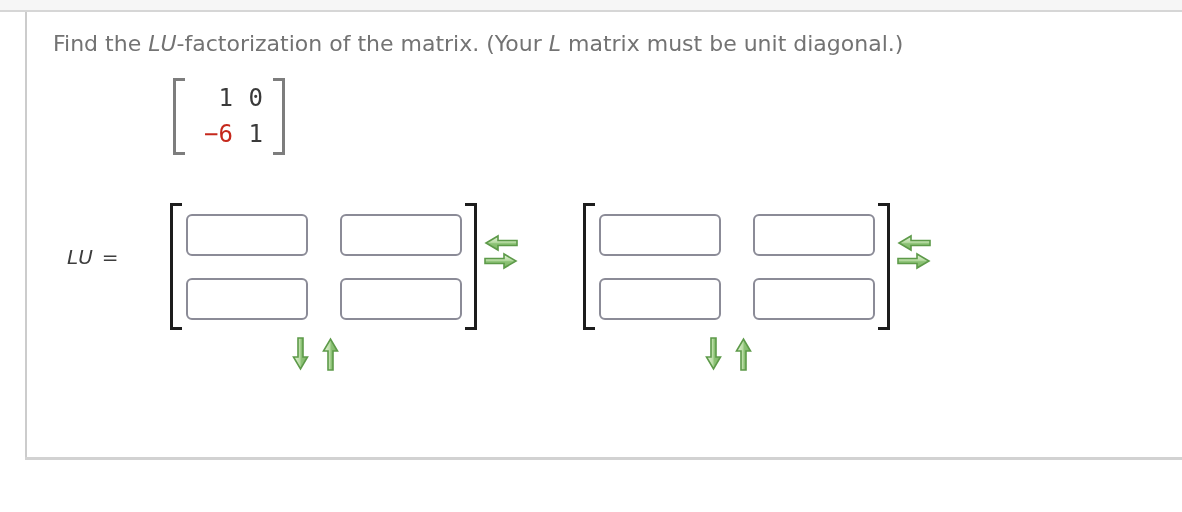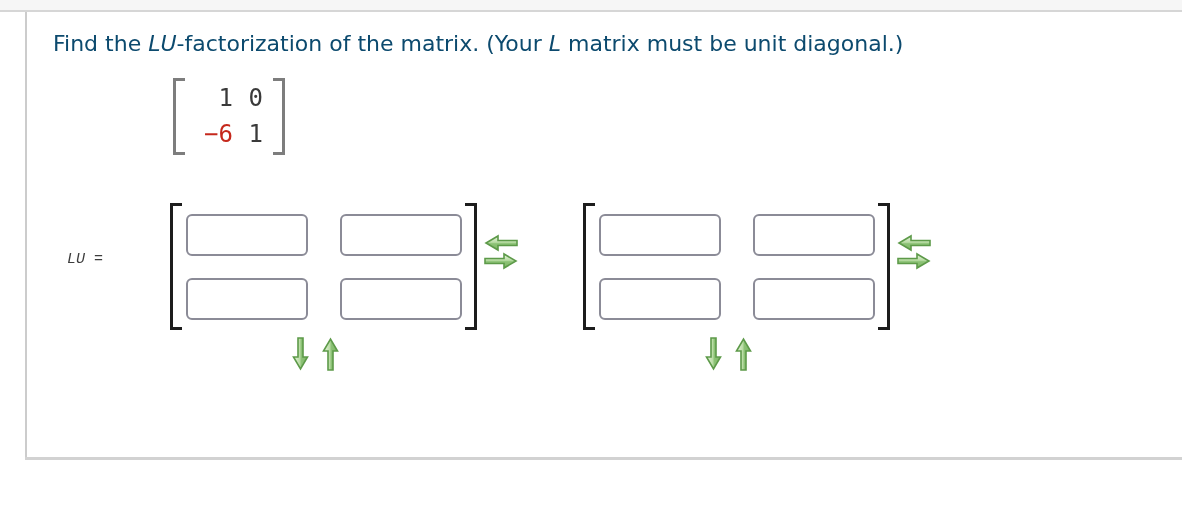--- a/index.html
+++ b/index.html
@@ -12,21 +12,21 @@
 
   
   .top-strip   { position:absolute; left:0; top:0; width:1182px; height:10px; background:#f6f6f6; }
   .top-divider { position:absolute; left:0; top:10px; width:1182px; height:2px; background:#d6d6d6; }
   .left-border { position:absolute; left:25px; top:12px; width:2px; height:446px; background:#cccccc; }
   .bottom-border{ position:absolute; left:25px; top:457px; width:1157px; height:3px; background:#d2d2d2; }
 
   
   .statement {
     position:absolute; left:53px; top:30px;
-    font-size:22px; line-height:28px; color:#0c4a6e;
+    font-size:22px; line-height:28px; color:#737373;
     white-space:nowrap;
   }
   .statement .it { font-style:italic; }
 
   
   .gmatrix { position:absolute; left:173px; top:78px; width:112px; height:77px; }
   .bk { position:absolute; top:0; bottom:0; width:9px; }
   .bk-l { left:0;  border-style:solid; border-width:3px 0 3px 3px; }
   .bk-r { right:0; border-style:solid; border-width:3px 3px 3px 0; }
   .gmatrix .bk { border-color:#7d7d7d; }
@@ -35,22 +35,22 @@
     font-family:"DejaVu Sans Mono", monospace;
     font-size:24px; color:#3a3a3a;
   }
   .gm-row { display:flex; height:36px; line-height:36px; }
   .gm-c1 { width:44px; text-align:right; }
   .gm-c2 { width:18px; text-align:right; margin-left:12px; }
   .neg { color:#c5281c; }
 
   
   .lhs {
-    position:absolute; left:67px; top:251px;
-    font-size:15px; color:#3d3d3d; white-space:nowrap;font-family:Liberation Mono, monospace;
+    position:absolute; left:67px; top:245px;
+    font-size:20px; color:#3d3d3d; white-space:nowrap;
   }
   .lhs .it { font-style:italic; }
   .lhs .eq { margin-left:9px; }
 
   .mgroup { position:absolute; top:203px; width:340px; height:172px; }
   .mg-1 { left:170px; }
   .mg-2 { left:583px; }
   .mgroup .bk { border-color:#1d1d1d; height:121px; }
   .mgroup .bk-l { left:0; }
   .mgroup .bk-r { left:295px; right:auto; }

